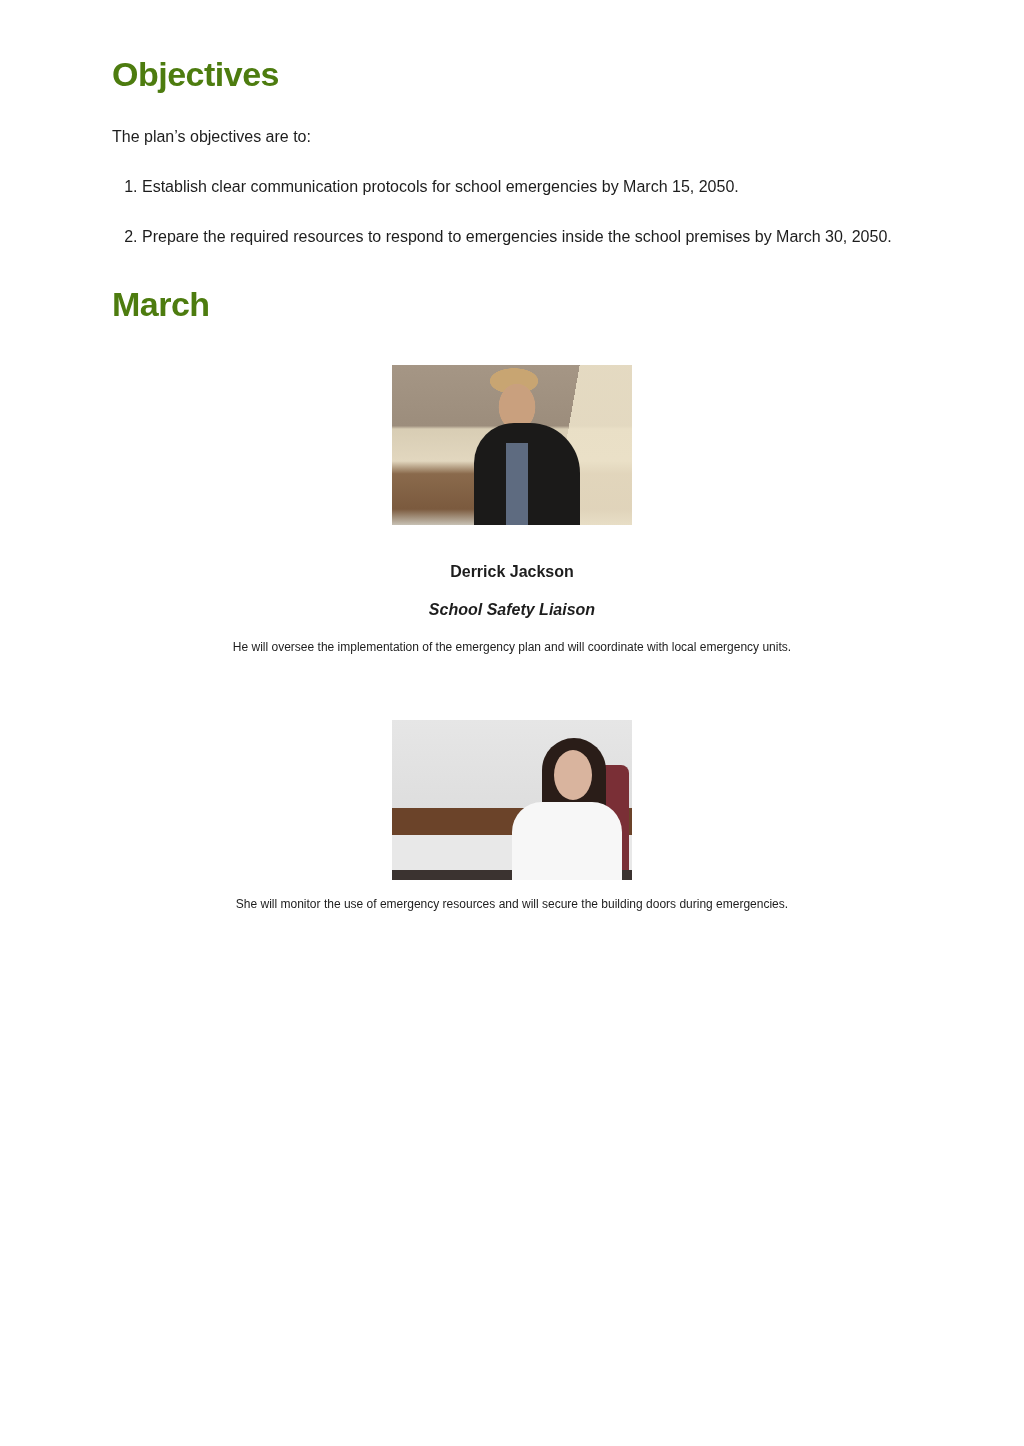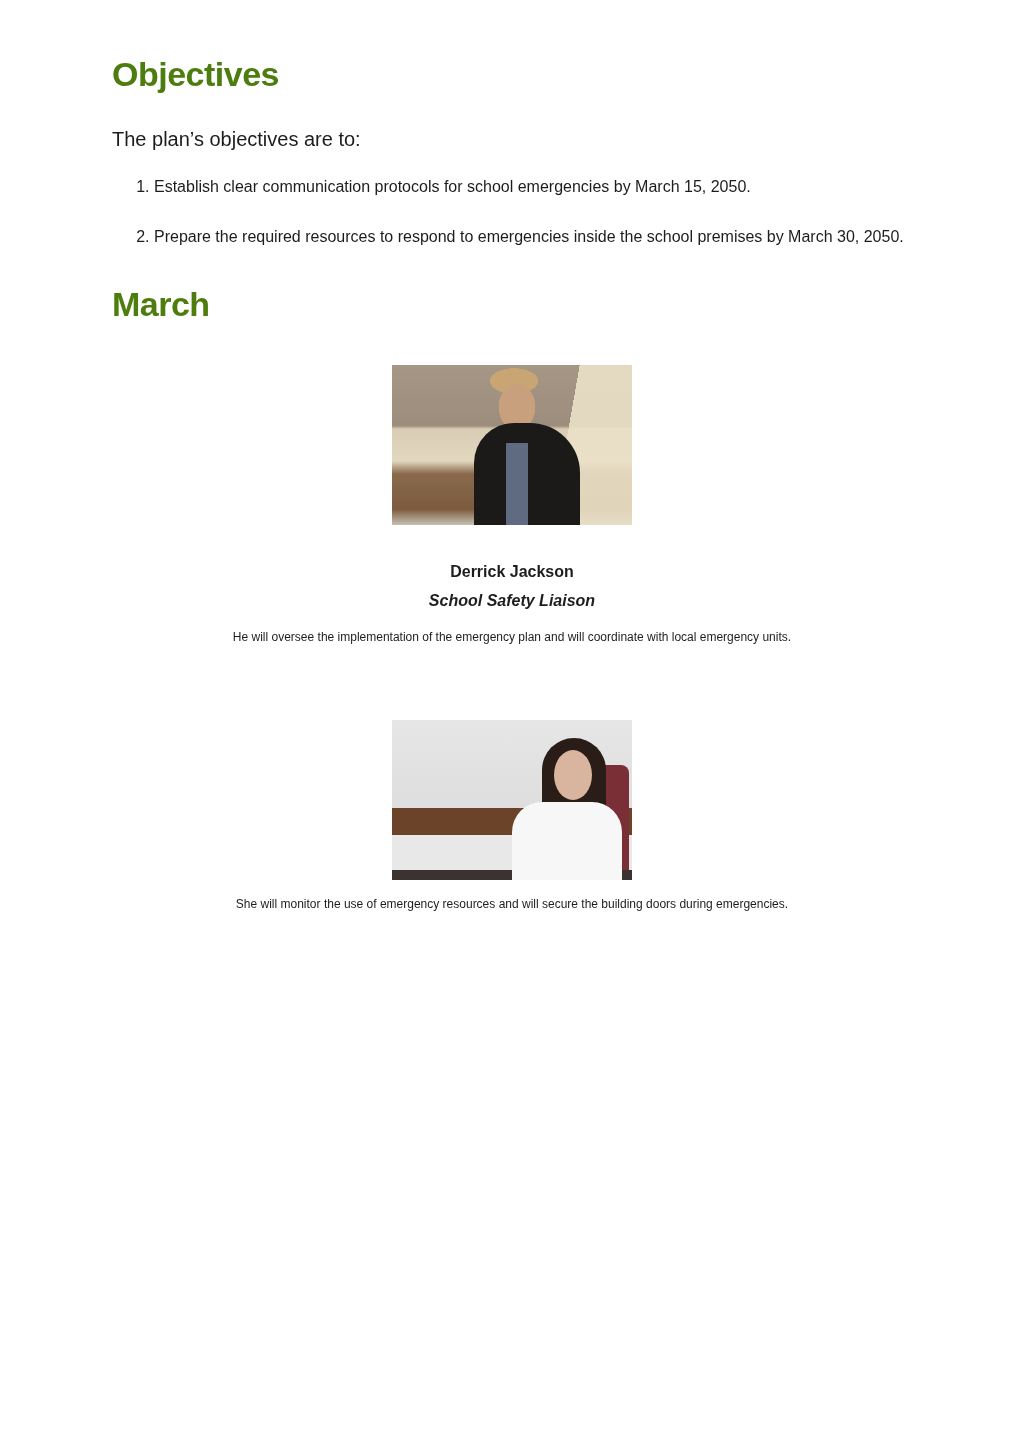--- a/index.html
+++ b/index.html
@@ -30,26 +30,26 @@
       color: #4d7c0f;
       position: absolute;
       left: 0;
     }
     #h-objectives { top: 55px; }
     #h-team { top: 285px; }
     .intro {
       position: absolute;
       left: 0;
       top: 128px;
-      font-size: 20px;
+      font-size: 16px;
       margin: 0;
     }
     ol.objectives {
       position: absolute;
-      left: 12px;
+      left: 0;
       top: 178px;
       margin: 0;
       padding: 0 0 0 30px;
       font-size: 16px;
       width: 800px;
     }
     ol.objectives li {
       margin: 0 0 32px 0;
       line-height: 18px;
       padding-left: 0;
@@ -135,21 +135,21 @@
     .name {
       font-weight: bold;
       font-size: 16px;
       margin: 0;
       line-height: 25px;
     }
     .role {
       font-weight: bold;
       font-style: italic;
       font-size: 16px;
-      margin: 4px;
+      margin: 13px;
       line-height: 25px;
     }
     .desc {
       font-size: 12px;
       margin: 12px;
       line-height: 25px;
     }
     #member-0 { top: 365px; }
     #member-0 .caption { margin-top: 34px; }
     #member-1 { top: 720px; }

